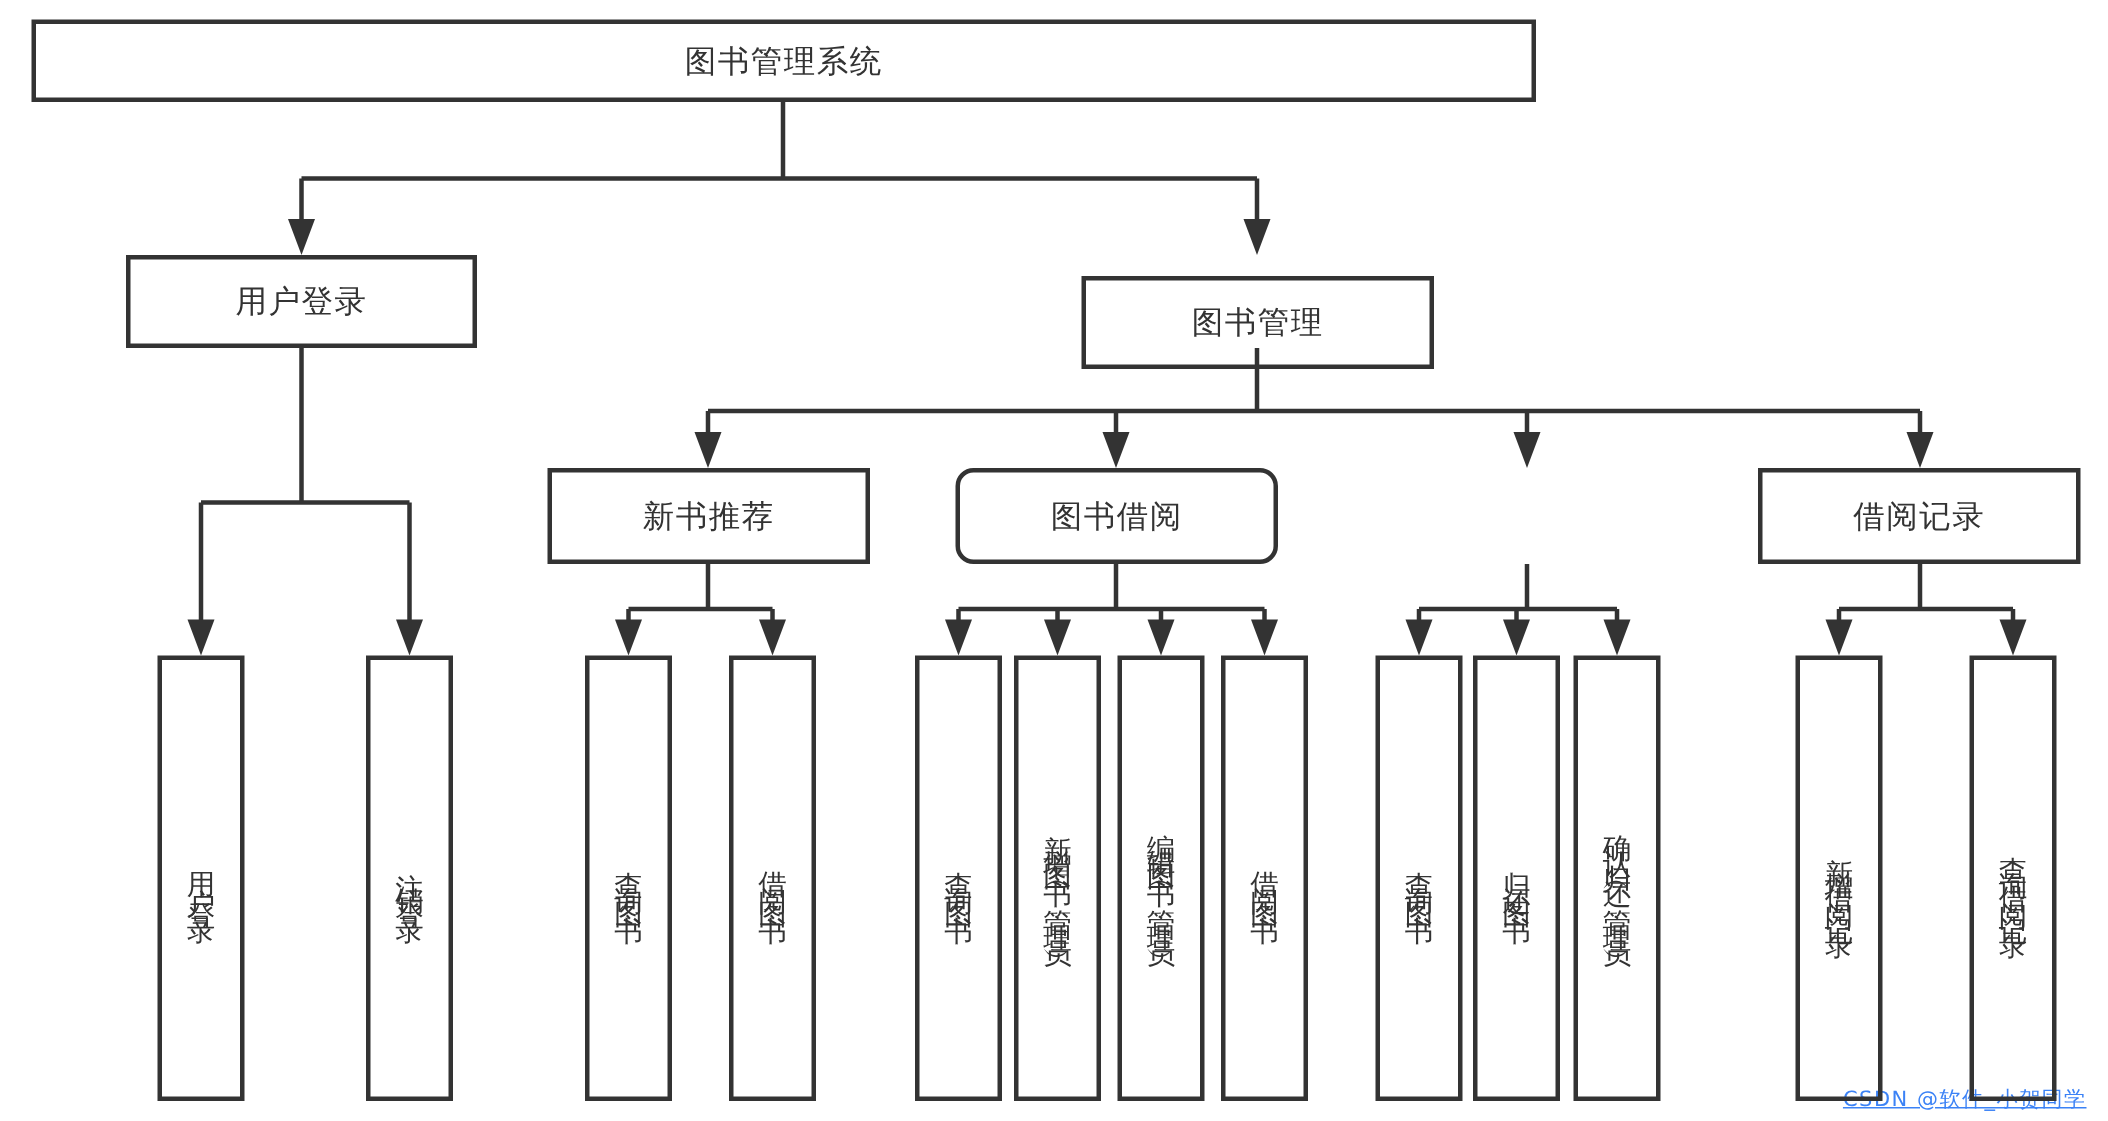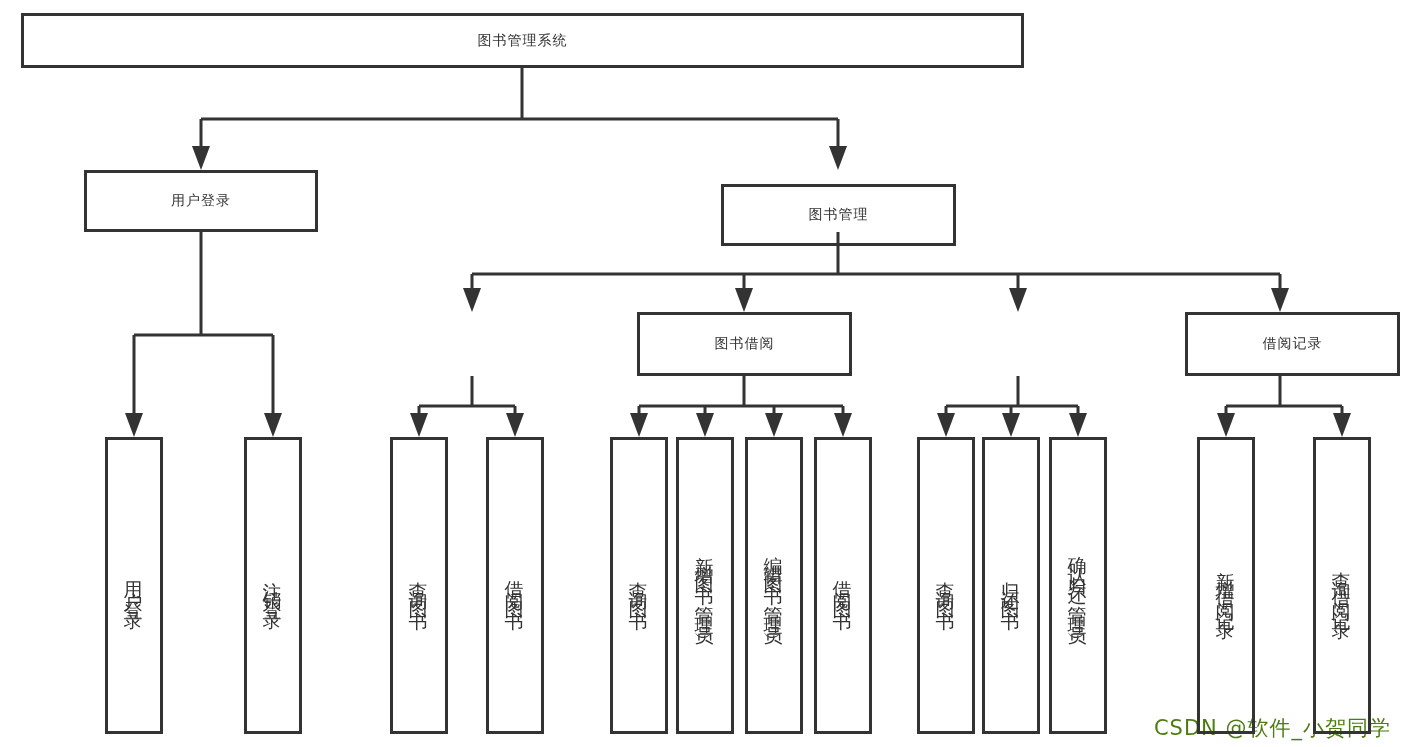--- a/index.html
+++ b/index.html
@@ -23,40 +23,41 @@
     position: absolute;
     box-sizing: border-box;
     border: 3px solid #333333;
     background: transparent;
     display: flex;
     align-items: center;
     justify-content: center;
     z-index: 3;
   }
   .h-box {
-    font-size: 14px;
+    font-size: 21px;
     letter-spacing: 1px;
     white-space: nowrap;
   }
   .v-box {
     writing-mode: vertical-rl;
     text-orientation: mixed;
     font-size: 19px;
     letter-spacing: 10px;
     line-height: 52px;
   }
   .watermark {
     position: absolute;
     right: 14px;
     bottom: 5px;
     z-index: 1;
-    font-size: 21px;
+    font-size: 14px;
     letter-spacing: 1px;
-    color: #4d7c0f;
+    color: #3b82f6;
     white-space: nowrap;
+    text-decoration: underline;
   }
 </style>
 </head>
 <body>
 
 <div class="stage">
 
   <div class="watermark">CSDN @软件_小贺同学</div>
 
   <svg class="connectors" viewBox="0 0 1405 747" xmlns="http://www.w3.org/2000/svg">
@@ -89,22 +90,23 @@
       <polygon points="1217,413 1235,413 1226,437"></polygon>
       <polygon points="1333,413 1351,413 1342,437"></polygon>
     </g>
   </svg>
 
   <div class="box h-box" style="left:21px; top:13px; width:1003px; height:55px;">图书管理系统</div>
 
   <div class="box h-box" style="left:84px; top:170px; width:234px; height:62px;">用户登录</div>
   <div class="box h-box" style="left:721px; top:184px; width:235px; height:62px;">图书管理</div>
 
-  <div class="box h-box" style="left:637px; top:312px; width:215px; height:64px;">图书借阅</div>
-  <div class="box h-box" style="left:1172px; top:312px; width:215px; height:64px;margin-left:13px;">借阅记录</div>
+  <div class="box h-box" style="left:365px; top:312px; width:215px; height:64px;">新书推荐</div>
+  <div class="box h-box" style="left:637px; top:312px; width:215px; height:64px;border-radius:12px;">图书借阅</div>
+  <div class="box h-box" style="left:1172px; top:312px; width:215px; height:64px;">借阅记录</div>
 
   <div class="box v-box" style="left:105px; top:437px; width:58px; height:297px;">用户登录</div>
   <div class="box v-box" style="left:244px; top:437px; width:58px; height:297px;">注销登录</div>
 
   <div class="box v-box" style="left:390px; top:437px; width:58px; height:297px;">查询图书</div>
   <div class="box v-box" style="left:486px; top:437px; width:58px; height:297px;">借阅图书</div>
 
   <div class="box v-box" style="left:610px; top:437px; width:58px; height:297px;">查询图书</div>
   <div class="box v-box" style="left:676px; top:437px; width:58px; height:297px;">新增图书（管理员）</div>
   <div class="box v-box" style="left:745px; top:437px; width:58px; height:297px;">编辑图书（管理员）</div>

